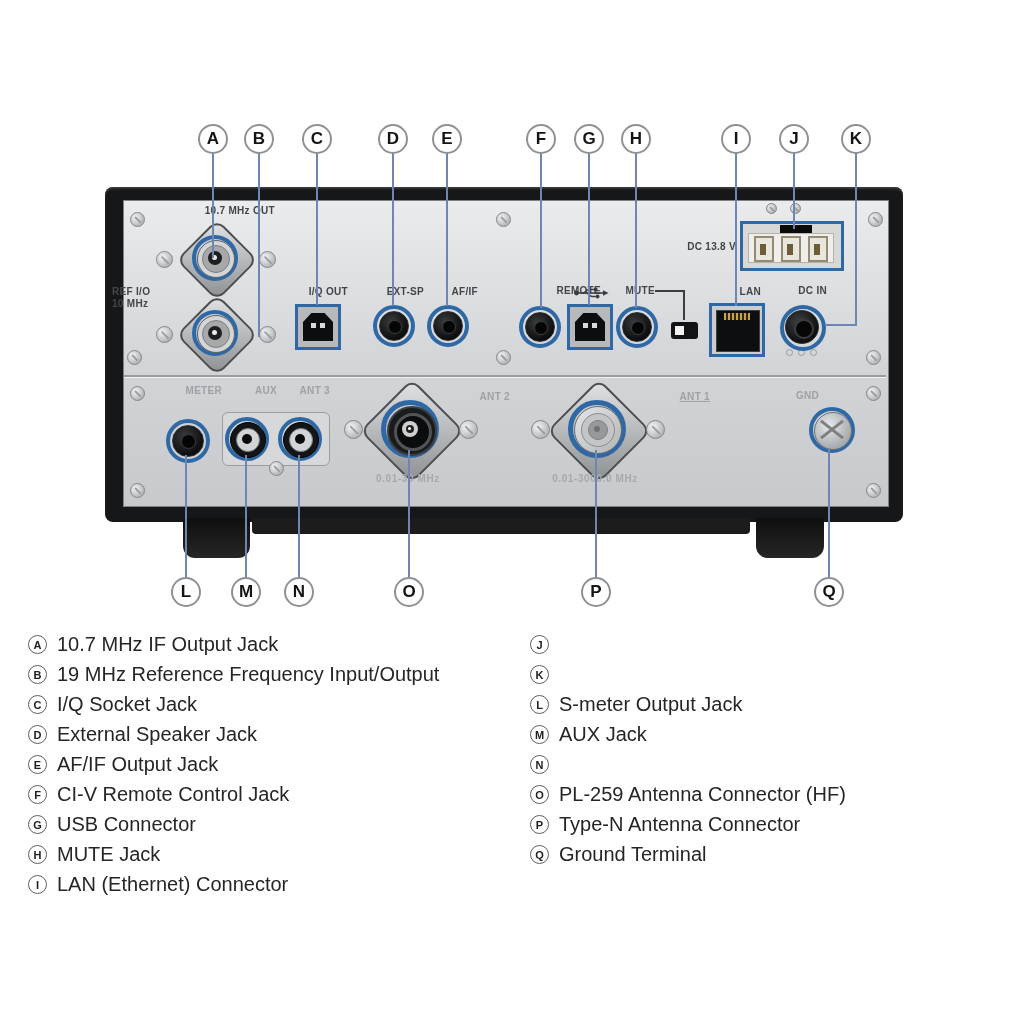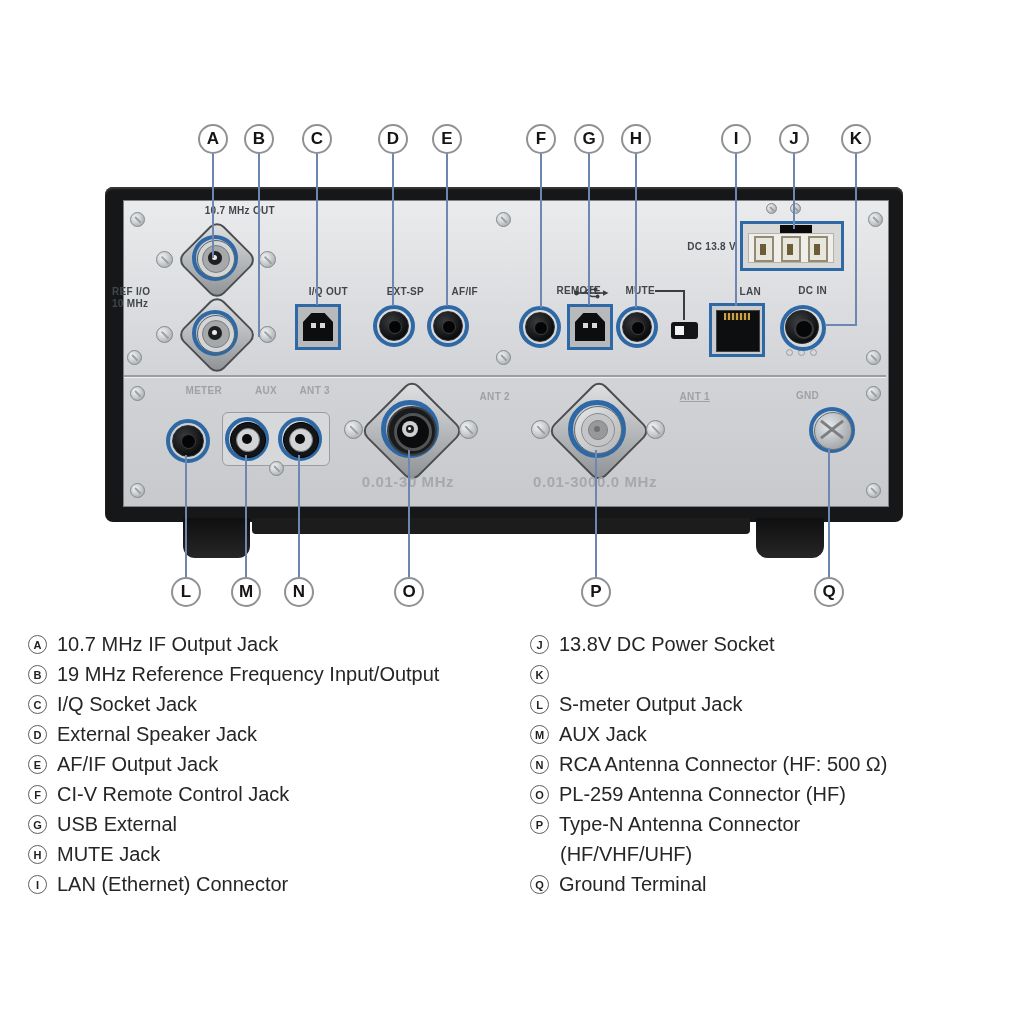--- a/index.html
+++ b/index.html
@@ -8,21 +8,21 @@
   .abs{position:absolute;}
   .cir{position:absolute;border-radius:50%;}
   
   .callout{position:absolute;width:26px;height:26px;border-radius:50%;background:#fff;
     border:2px solid #8f9295;color:#141414;font-weight:bold;font-size:17px;
     display:flex;align-items:center;justify-content:center;z-index:30;}
   .lline{position:absolute;background:#6d87b2;z-index:25;}
   
   .plabel{position:absolute;font-size:10px;font-weight:bold;color:#42464a;text-align:right;
     white-space:nowrap;letter-spacing:.3px;z-index:12;}
-  .freq{position:absolute;font-size:15px;font-weight:bold;color:#a6a9ac;text-align:center;
+  .freq{position:absolute;font-size:10px;font-weight:bold;color:#a6a9ac;text-align:center;
     white-space:nowrap;letter-spacing:.6px;z-index:12;}
   .screw{position:absolute;border-radius:50%;
     background:radial-gradient(circle at 35% 35%,#f3f4f5,#c3c6c9 55%,#9b9ea1);
     border:1px solid #85888b;z-index:11;}
   .screw::after{content:"";position:absolute;left:50%;top:50%;width:64%;height:2px;
     background:#9aa0a4;transform:translate(-50%,-50%) rotate(45deg);}
   .flange{position:absolute;transform:rotate(45deg);border-radius:10px;
     background:linear-gradient(135deg,#e0e2e4,#8e9193);border:2px solid #4b4d4f;z-index:10;}
   .blue-ring{position:absolute;border-radius:50%;border:4px solid #2e68a5;z-index:14;}
   .metal{position:absolute;border-radius:50%;z-index:15;}
@@ -261,63 +261,57 @@
     <div class="lrow">
       <span class="lcir">E</span>
       <span class="ltxt">AF/IF Output Jack</span>
     </div>
     <div class="lrow">
       <span class="lcir">F</span>
       <span class="ltxt">CI-V Remote Control Jack</span>
     </div>
     <div class="lrow">
       <span class="lcir">G</span>
-      <span class="ltxt">USB External</span>
+      <span class="ltxt">USB Connector</span>
     </div>
     <div class="lrow">
       <span class="lcir">H</span>
       <span class="ltxt">MUTE Jack</span>
     </div>
     <div class="lrow">
       <span class="lcir">I</span>
       <span class="ltxt">LAN (Ethernet) Connector</span>
     </div>
   </div>
 
   <div class="lcol" style="left:530px;top:632px;width:494px;">
     <div class="lrow">
       <span class="lcir">J</span>
-      <span class="ltxt">13.8V DC Power Socket</span>
     </div>
     <div class="lrow">
       <span class="lcir">K</span>
     </div>
     <div class="lrow">
       <span class="lcir">L</span>
       <span class="ltxt">S-meter Output Jack</span>
     </div>
     <div class="lrow">
       <span class="lcir">M</span>
       <span class="ltxt">AUX Jack</span>
     </div>
     <div class="lrow">
       <span class="lcir">N</span>
-      <span class="ltxt">RCA Antenna Connector (HF: 500 Ω)</span>
     </div>
     <div class="lrow">
       <span class="lcir">O</span>
       <span class="ltxt">PL-259 Antenna Connector (HF)</span>
     </div>
     <div class="lrow">
       <span class="lcir">P</span>
       <span class="ltxt">Type-N Antenna Connector</span>
     </div>
     <div class="lrow">
-      <span class="lspacer"></span>
-      <span class="ltxt">(HF/VHF/UHF)</span>
-    </div>
-    <div class="lrow">
       <span class="lcir">Q</span>
       <span class="ltxt">Ground Terminal</span>
     </div>
   </div>
 
 </div>
 
 </body></html>

